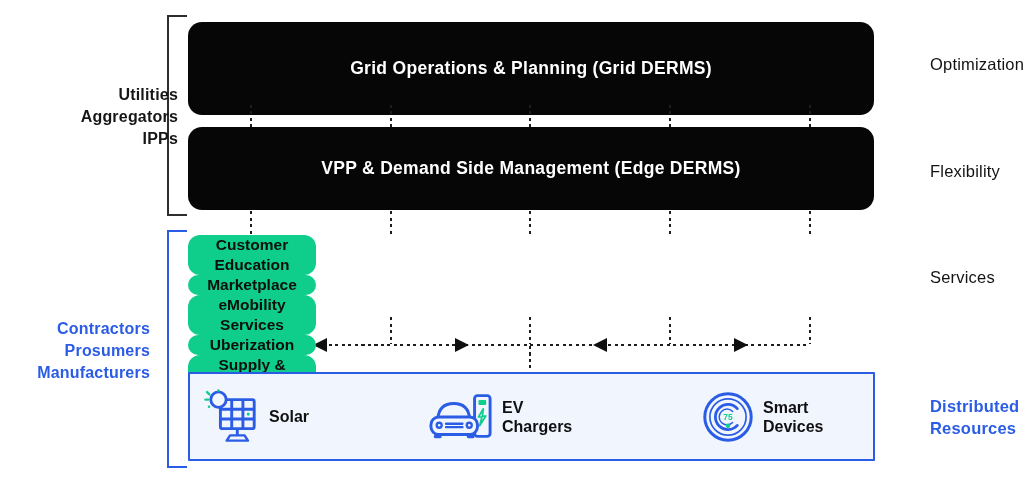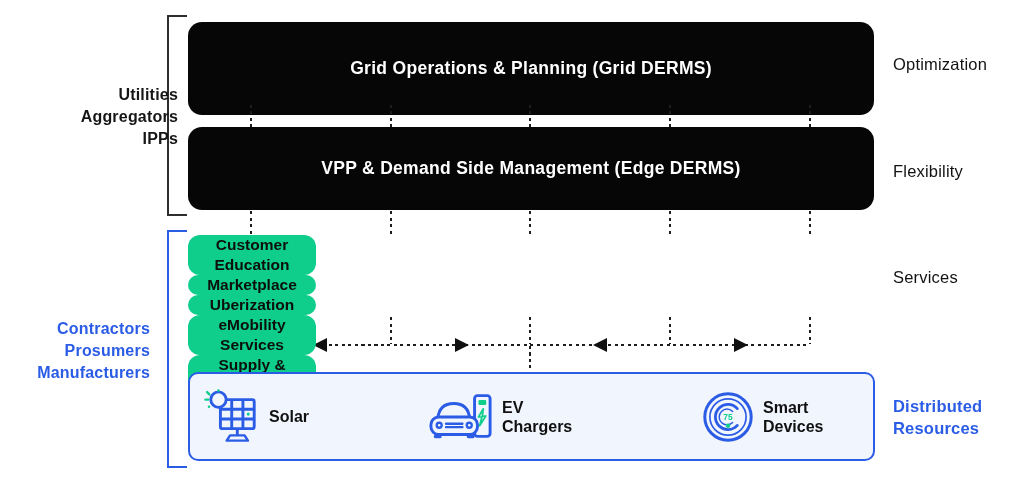--- a/index.html
+++ b/index.html
@@ -31,21 +31,21 @@
     position:absolute; left:188px; width:686px; height:83px;
     background:#060606; border-radius:14px; color:#ffffff;
     display:flex; align-items:center; justify-content:center;
     font-size:17.5px; font-weight:bold; letter-spacing:.3px;
   }
   .bar.grid { top:22px; height:93px;justify-content:center; }
   .bar.edge { top:127px; }
 
   
   .tag {
-    position:absolute; left:893px; font-size:16.5px; font-weight:500; color:#131313;
+    position:absolute; left:930px; font-size:16.5px; font-weight:500; color:#131313;
     letter-spacing:.2px;
   }
   .tag.optimization { top:55px; }
   .tag.flexibility  { top:162px; }
   .tag.services     { top:268px; }
   .tag.resources    { top:395px; width:108px; color:#2B5CE6; font-weight:bold; line-height:22px; }
 
   
   .vdash {
     position:absolute; width:2px;
@@ -74,21 +74,21 @@
   }
   .service-box {
     width:128px; height:82px; background:#0FCE8C; border-radius:12px;
     display:flex; align-items:center; justify-content:center; text-align:center;
     font-size:15.5px; font-weight:bold; color:#0b0f0d; line-height:20px; padding:0 8px;
   }
 
   
   .res-panel {
     position:absolute; left:188px; top:372px; width:687px; height:89px;
-    background:#F1F5FD; border:2px solid #2B5CE6; border-radius:10px;
+    background:#F1F5FD; border:2px solid #2B5CE6; border-radius:1px;
     display:flex; align-items:center; justify-content:space-between;
     padding:0 30px 0 14px;
   }
   .res-item { display:flex; align-items:center; gap:9px; }
   .res-label { font-size:16px; font-weight:bold; color:#101010; line-height:19px; max-width:80px; }
   .res-item svg { display:block; flex:none; }
 </style>
 </head>
 <body>
 
@@ -148,24 +148,24 @@
   <div class="arrow right a4"></div>
 
   <div class="services-row">
     <div class="service-box">
       <span>Customer Education</span>
     </div>
     <div class="service-box">
       <span>Marketplace</span>
     </div>
     <div class="service-box">
+      <span>eMobility Services</span>
+    </div>
+    <div class="service-box">
       <span>Uberization</span>
-    </div>
-    <div class="service-box">
-      <span>eMobility Services</span>
     </div>
     <div class="service-box">
       <span>Supply &amp; Efficiency</span>
     </div>
   </div>
 
   <div class="res-panel">
 
     <div class="res-item">
       <svg width="56" height="56" viewBox="0 0 58 58">

